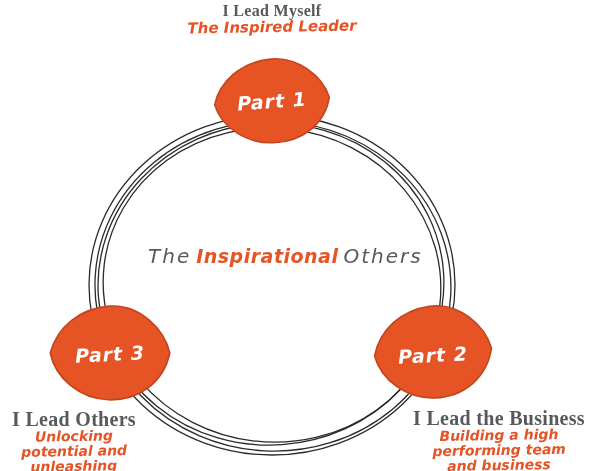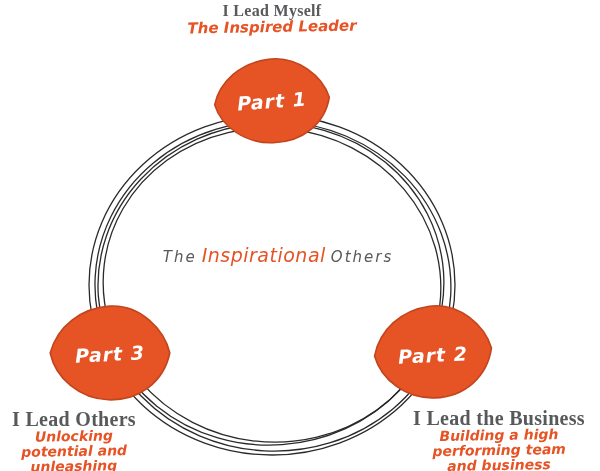--- a/index.html
+++ b/index.html
@@ -12,22 +12,22 @@
   .stage svg{position:absolute;left:0;top:0;}
   .ring{fill:none;stroke:var(--ink);stroke-width:1.3;opacity:.95;}
   .blob{fill:var(--orange);stroke:var(--orange_dark);stroke-width:1.6;}
   .heading{font-family:Liberation Serif, serif;font-weight:bold;color:var(--gray);
            font-size:16px;line-height:17px;letter-spacing:.3px;}
   .script{font-family:"DejaVu Sans",sans-serif;font-style:italic;font-weight:bold;color:var(--orange);}
   .label-top{position:absolute;left:122px;top:2px;width:300px;text-align:center;}
   .label-top .script{font-size:15px;line-height:16px;transform:rotate(-1deg);}
   .center-title{position:absolute;left:148px;top:244px;width:260px;text-align:center;white-space:nowrap;}
   .ct-gray{font-family:"DejaVu Sans",sans-serif;font-style:italic;color:var(--gray);
-           font-size:15px;letter-spacing:2px;}
-  .ct-orange{font-family:"DejaVu Sans",sans-serif;font-style:italic;font-weight:normal;
+           font-size:20px;letter-spacing:2px;}
+  .ct-orange{font-family:"DejaVu Sans",sans-serif;font-style:italic;font-weight:bold;
              color:var(--orange);font-size:19px;letter-spacing:.5px;margin:4px 5px;}
   .part-label{position:absolute;width:110px;text-align:center;color:var(--node_text);
               font-family:"DejaVu Sans",sans-serif;font-style:italic;font-weight:bold;
               font-size:19px;letter-spacing:1px;}
   .part-1{left:217px;top:90px;transform:rotate(-4deg);}
   .part-2{left:378px;top:344px;transform:rotate(-3deg);}
   .part-3{left:55px;top:343px;transform:rotate(-3deg);}
   .label-bl{position:absolute;left:0px;top:411px;width:148px;text-align:center;}
   .label-br{position:absolute;left:396px;top:410px;width:206px;text-align:center;}
   .label-bl .script,.label-br .script{font-size:14px;line-height:15px;display:block;transform:rotate(-1deg);}

